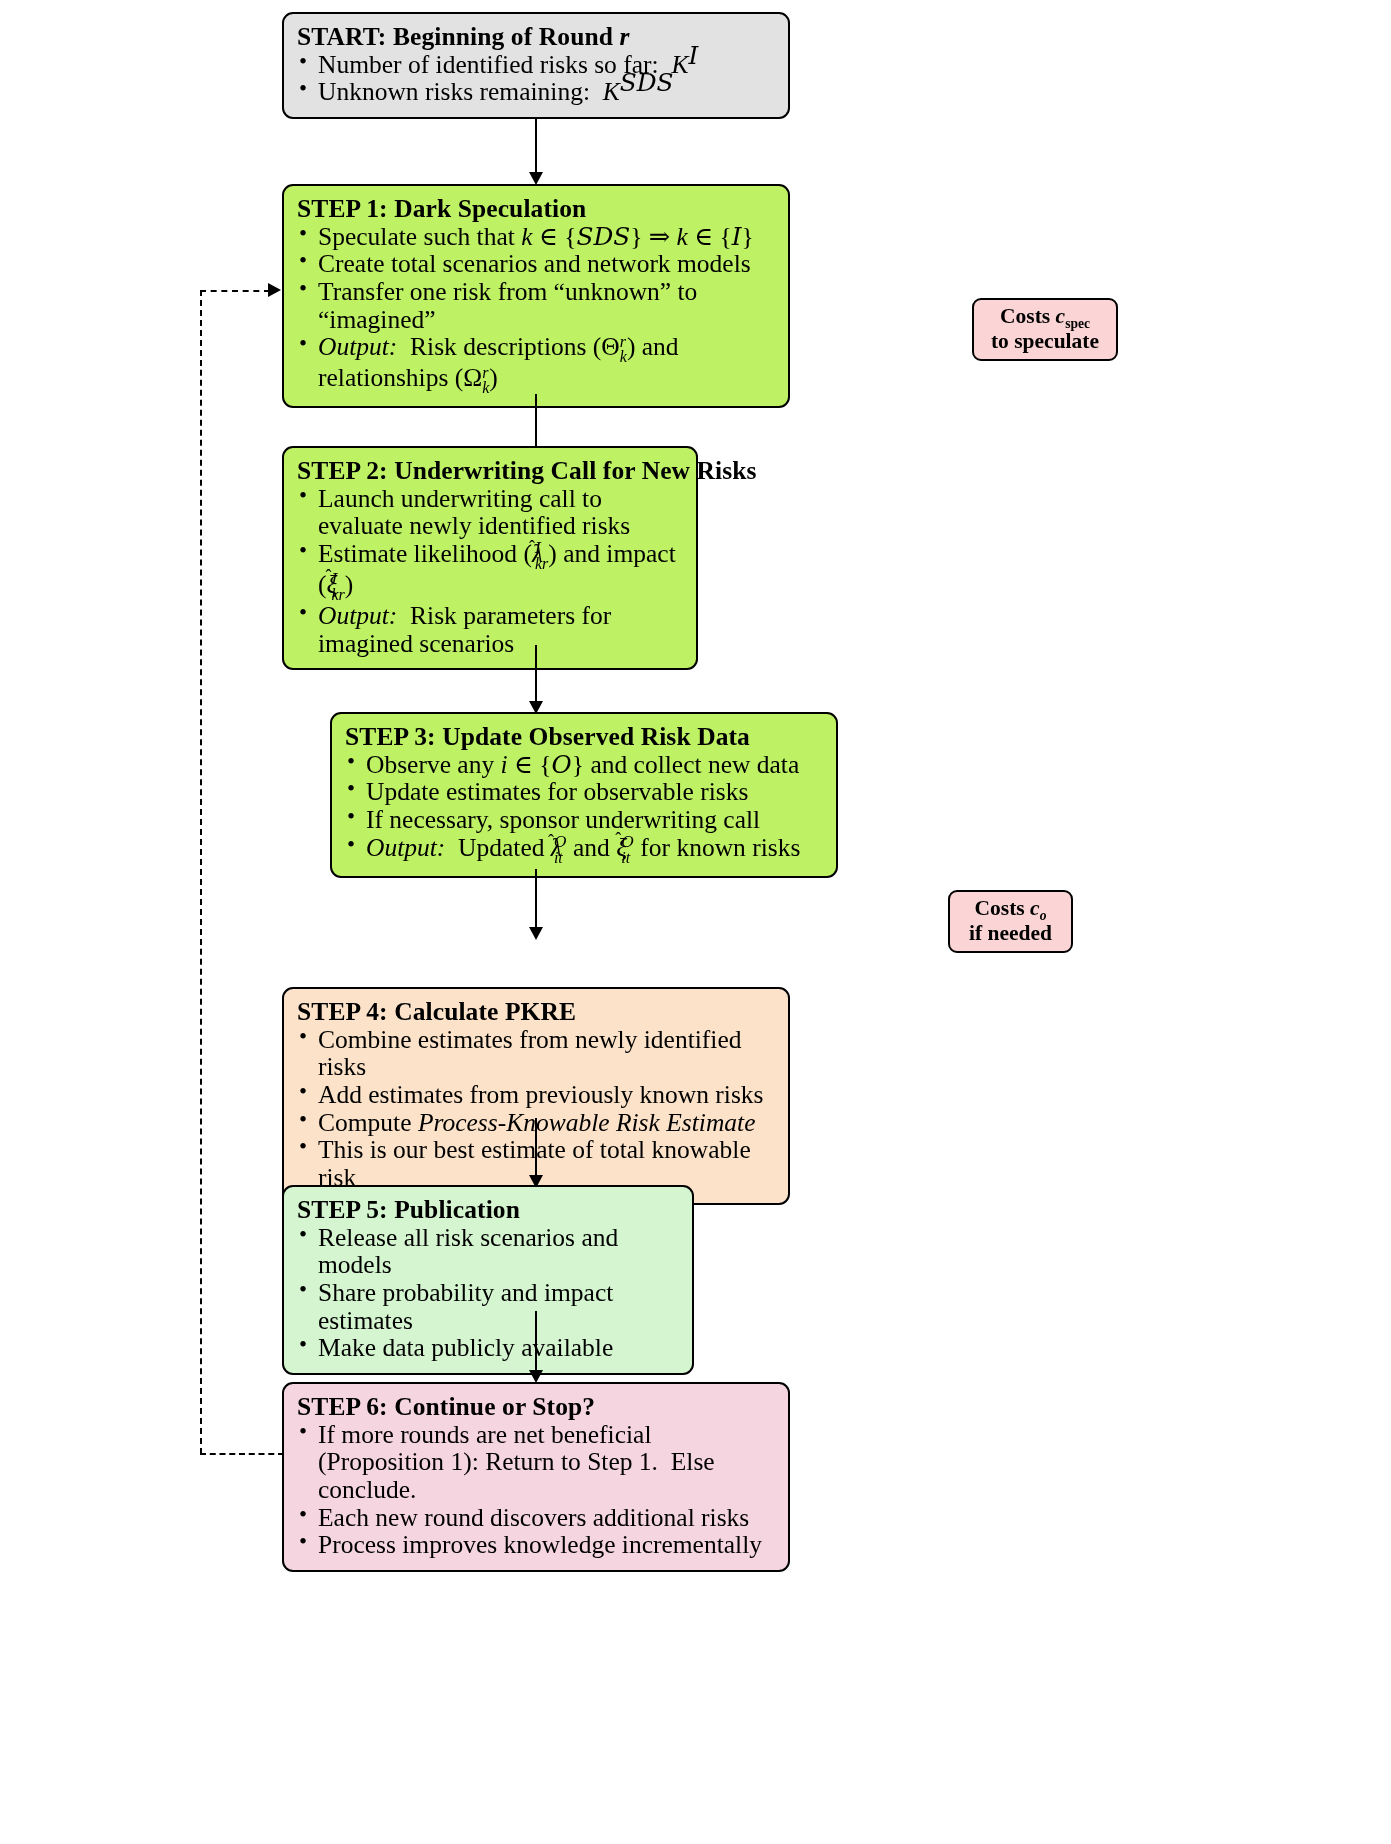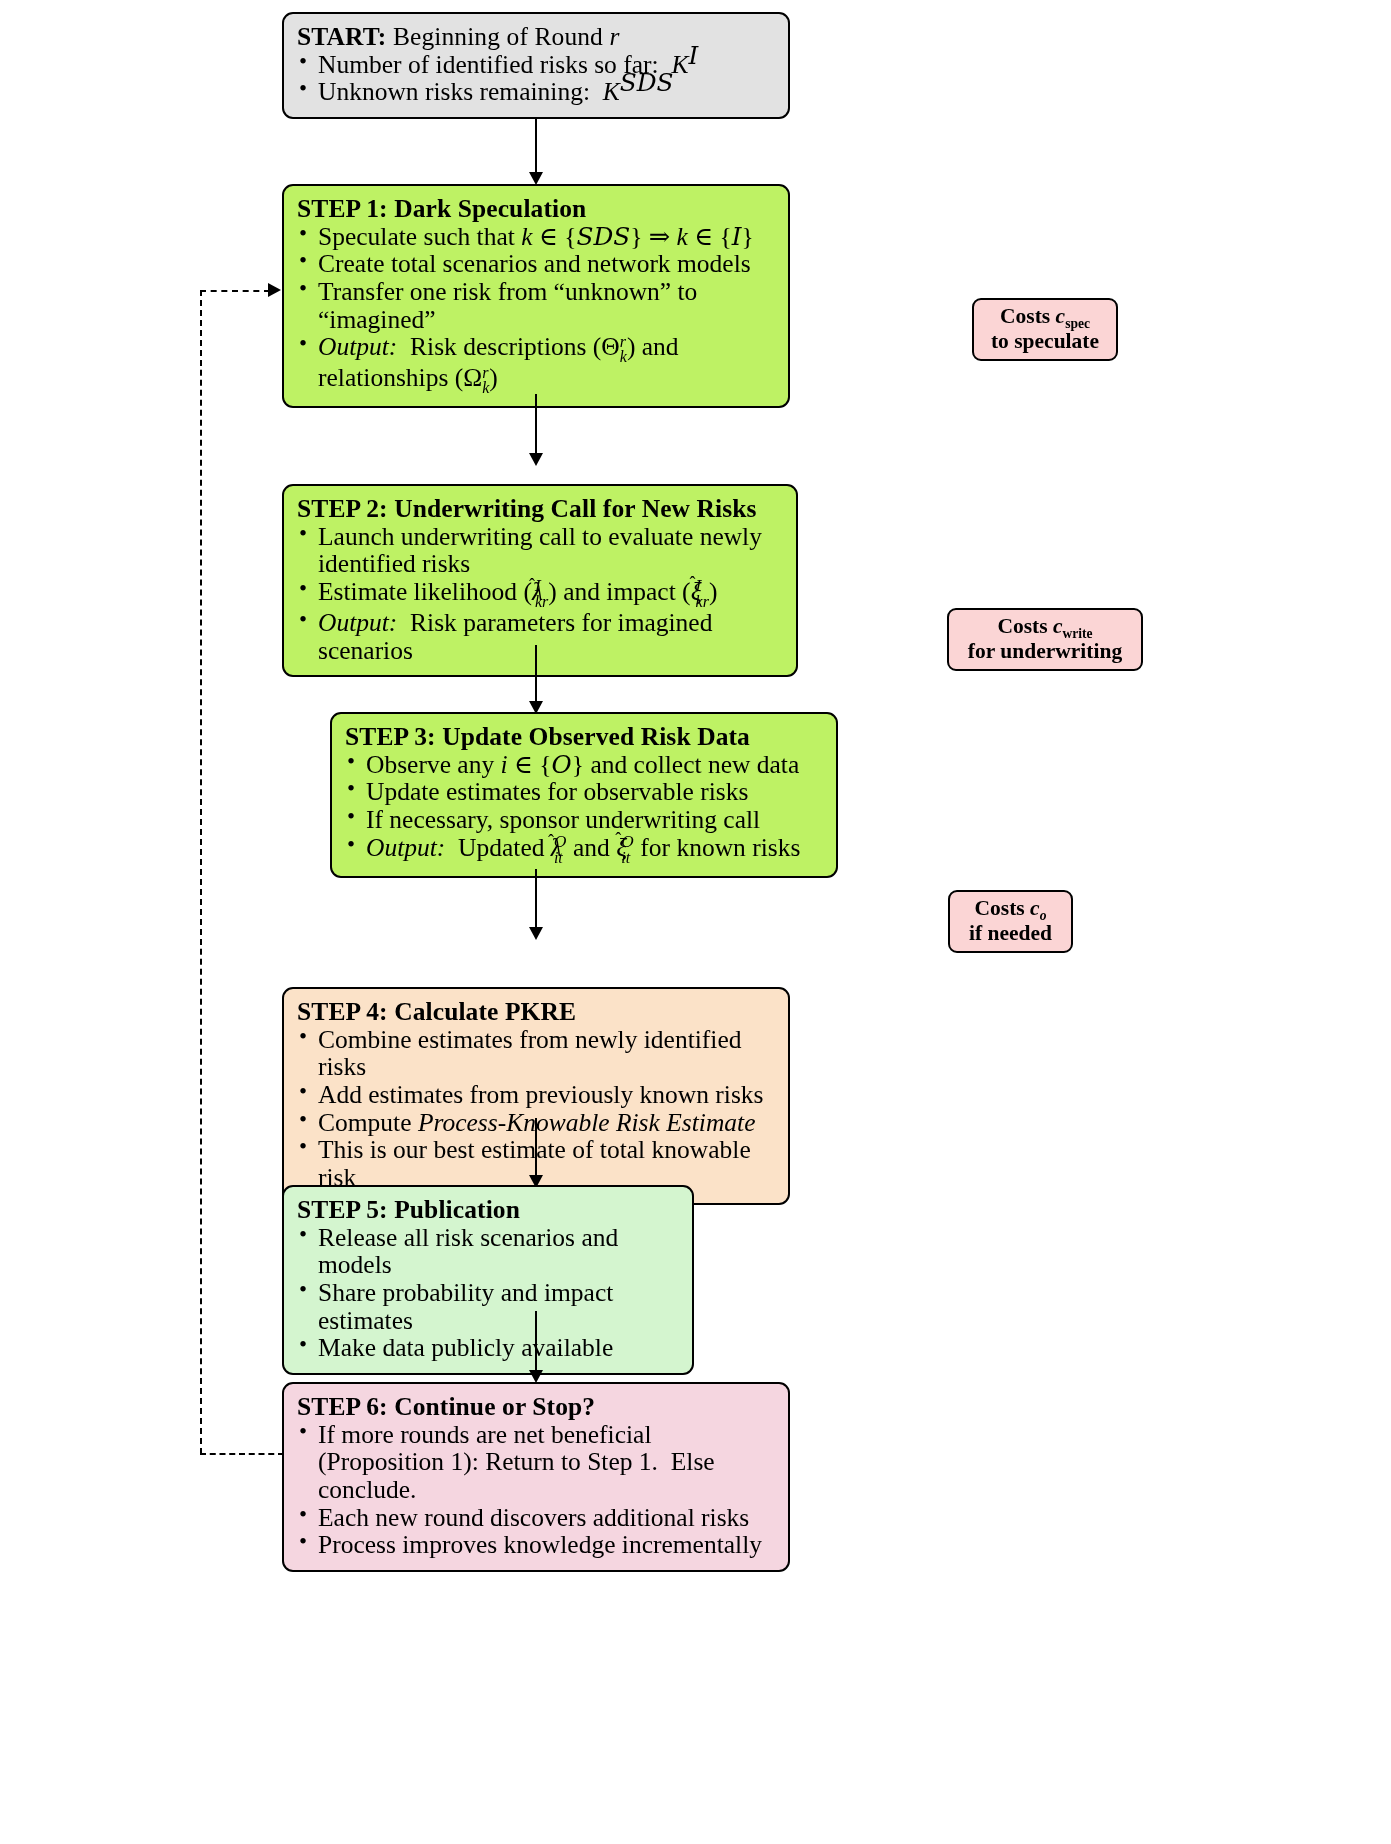--- a/index.html
+++ b/index.html
@@ -32,21 +32,21 @@
     border-radius: 11px;
     padding: 9px 13px 11px 13px;
     font-size: 25.5px;
     line-height: 1.085;
   }
   .node .title {
     font-weight: bold;
     white-space: nowrap;
     letter-spacing: 0.1px;
   }
-  .node .title .tnorm { font-weight: normal; }
+  .node .title .tnorm { font-weight: bold; }
   .node ul {
     margin: 0;
     padding: 0;
     list-style: none;
   }
   .node li {
     position: relative;
     padding-left: 21px;
     text-indent: 0;
     margin: 0;
@@ -168,33 +168,29 @@
   </div>
 
   <div class="cost" style="left:948px; top:298px; width:146px;margin-left:24px;">
     <div><span>Costs </span><span class="mi">c</span><sub>spec</sub></div>
     <div>to speculate</div>
   </div>
 
   <div class="arrow-v" style="left:535px; top:394px; height:61px;"></div>
   <div class="arrow-head-down" style="left:529px; top:453px;"></div>
 
-  <div class="node n-blue" style="left:282px; top:484px; width:516px;">
+  <div class="node n-blue" style="left:282px; top:446px; width:416px;">
     <div class="title">STEP 2:  Underwriting Call for New Risks</div>
     <ul>
       <li>Launch underwriting call to evaluate newly identified risks</li>
       <li>Estimate likelihood (<span class="mi">λ</span><span style="position:relative;left:-11px;top:-9px;font-size:0.7em;">̂</span><span class="supsub" style="margin-left:-8px;"><span class="cal">I</span><span class="mi">kr</span></span>) and impact (<span class="mi">ξ</span><span style="position:relative;left:-9px;top:-11px;font-size:0.7em;">̂</span><span class="supsub" style="margin-left:-6px;"><span class="cal">I</span><span class="mi">kr</span></span>)</li>
       <li><span class="it">Output:</span> &nbsp;Risk parameters for imagined scenarios</li>
     </ul>
   </div>
 
-  <div class="cost" style="left:947px; top:608px; width:196px;">
-    <div><span>Costs </span><span class="mi">c</span><sub>write</sub></div>
-    <div>for underwriting</div>
-  </div>
 
   <div class="arrow-v" style="left:535px; top:645px; height:59px;"></div>
   <div class="arrow-head-down" style="left:529px; top:701px;"></div>
 
   <div class="node n-blue" style="left:282px; top:712px; width:508px;margin-left:48px;">
     <div class="title">STEP 3:  Update Observed Risk Data</div>
     <ul>
       <li>Observe any <span class="mi">i</span> <span>∈</span> {<span class="cal">O</span>} and collect new data</li>
       <li>Update estimates for observable risks</li>
       <li>If necessary, sponsor underwriting call</li>

